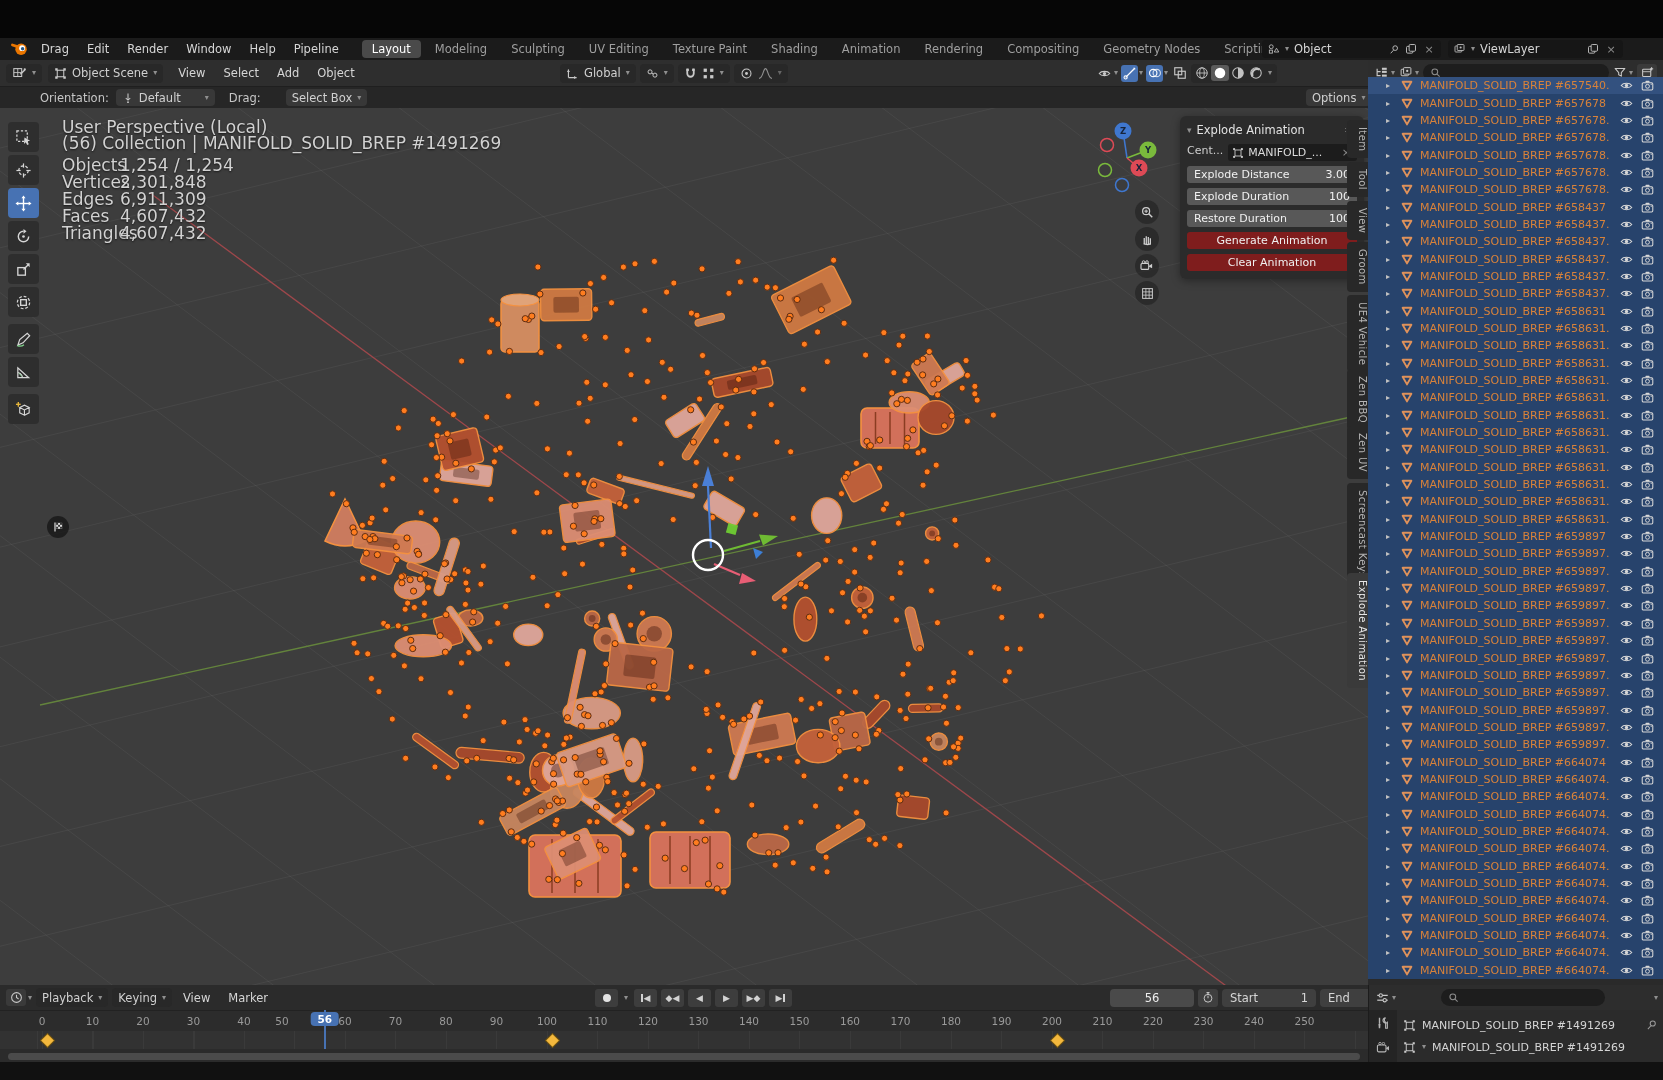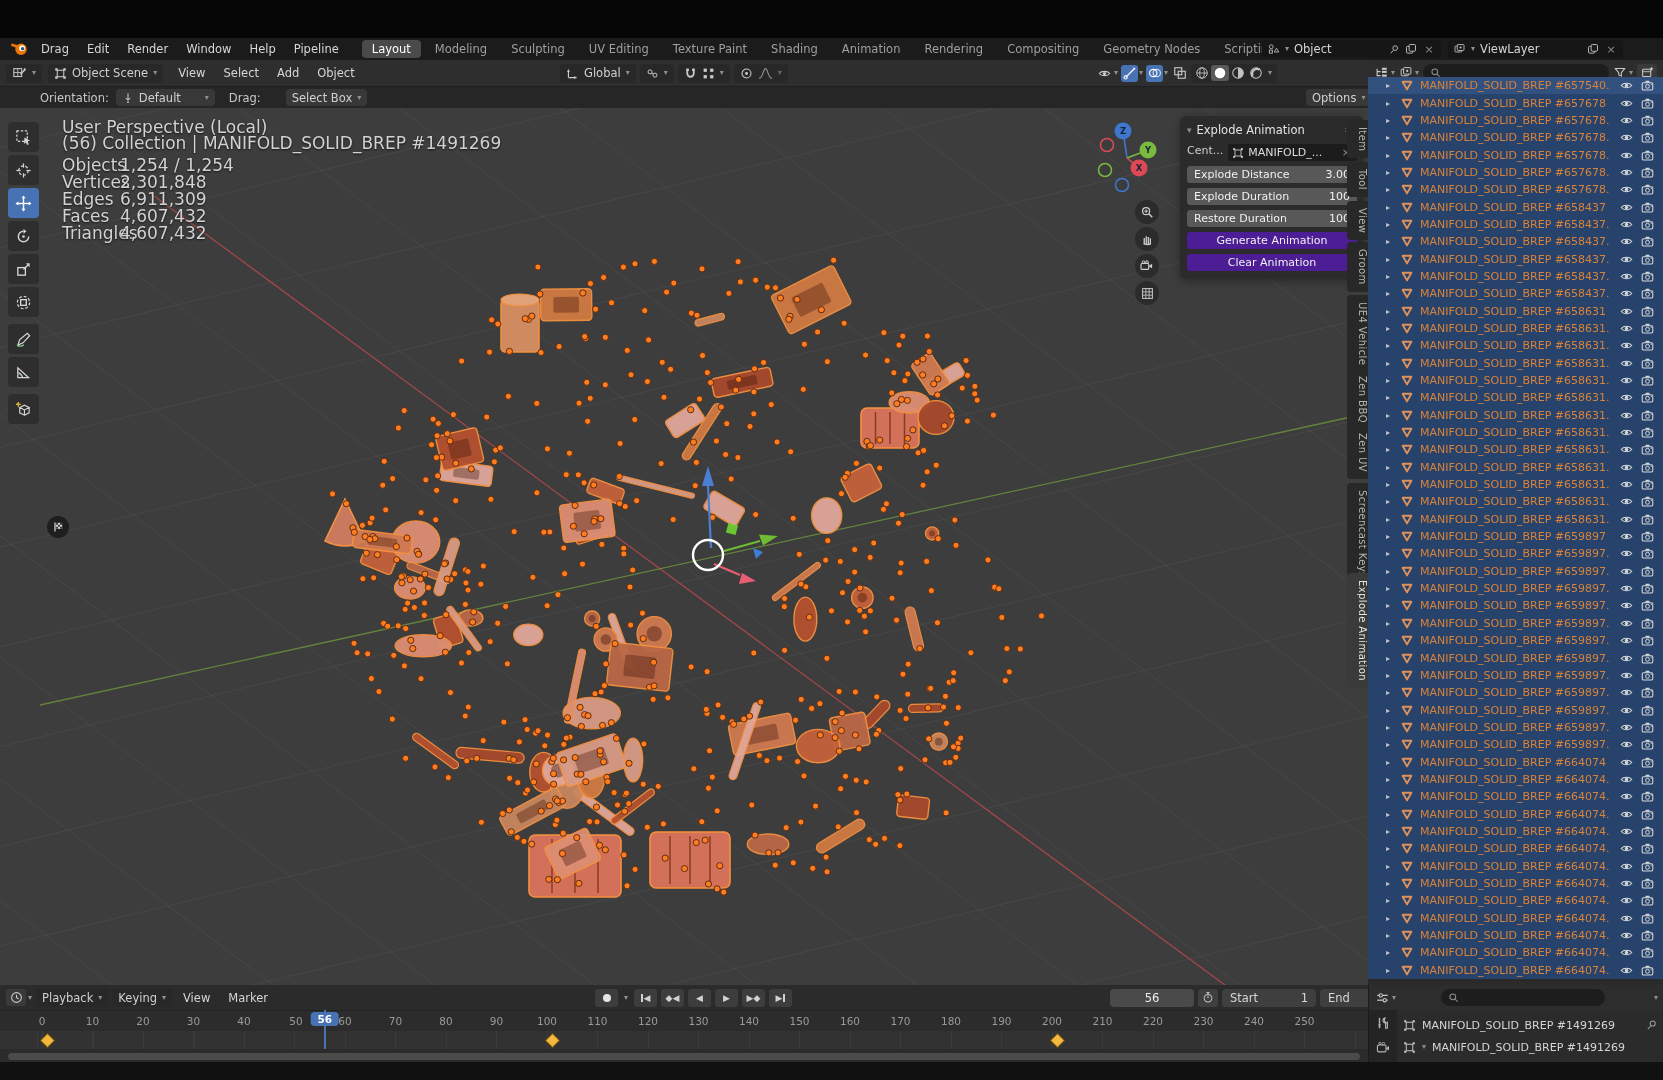--- a/index.html
+++ b/index.html
@@ -46,21 +46,21 @@
   .viewbtn{position:absolute;width:24px;height:24px;border-radius:50%;background:rgba(30,30,30,.55);
            display:flex;align-items:center;justify-content:center;color:#cfcfcf;}
 
   
   .npanel{position:absolute;left:1180px;top:8px;width:170px;background:rgba(42,42,42,.97);
           border-radius:6px;padding:5px 7px 8px 7px;box-shadow:0 2px 8px rgba(0,0,0,.35);}
   .npanel .hdr{display:flex;align-items:center;gap:5px;color:#e2e2e2;height:18px;}
   .np-row{display:flex;margin-top:5px;height:17px;}
   .np-field{flex:1;background:#585858;border-radius:3px;height:17px;display:flex;align-items:center;
             justify-content:space-between;padding:0 7px;color:#f0f0f0;font-size:11px;}
-  .np-btn{background:#4c1d95;border-radius:3px;height:17px;display:flex;align-items:center;
+  .np-btn{background:#7f1d1d;border-radius:3px;height:17px;display:flex;align-items:center;
           justify-content:center;color:#f0f0f0;font-size:11px;margin-top:5px;}
   .obj-field{flex:1;background:#1c1c1c;border-radius:3px;height:17px;display:flex;align-items:center;
              gap:4px;padding:0 4px;color:#dcdcdc;font-size:11px;}
   .drag-dots{margin-left:auto;color:#777;font-size:8px;letter-spacing:1px;}
 
   
   .side-tab{position:absolute;right:0;width:21px;background:#282828;color:#b5b5b5;
             writing-mode:vertical-rl;font-size:10px;padding:7px 0;text-align:center;
             border-radius:4px 0 0 4px;letter-spacing:.4px;}
   .side-tab.active{background:#3a3a3a;color:#e6e6e6;}
@@ -2634,21 +2634,21 @@
             <span>250</span>
         </span>
       </span>
     </div>
     <div class="tl-ruler" id="tl-ruler">
         <span class="tick" style="left: 42px;">0</span>
         <span class="tick" style="left: 92.5px;">10</span>
         <span class="tick" style="left: 143px;">20</span>
         <span class="tick" style="left: 193.5px;">30</span>
         <span class="tick" style="left: 244px;">40</span>
-        <span class="tick" style="left: 296px;">50</span>
+        <span class="tick" style="left: 282px;">50</span>
         <span class="tick" style="left: 345px;">60</span>
         <span class="tick" style="left: 395.5px;">70</span>
         <span class="tick" style="left: 446px;">80</span>
         <span class="tick" style="left: 496.5px;">90</span>
         <span class="tick" style="left: 547px;">100</span>
         <span class="tick" style="left: 597.5px;">110</span>
         <span class="tick" style="left: 648px;">120</span>
         <span class="tick" style="left: 698.5px;">130</span>
         <span class="tick" style="left: 749px;">140</span>
         <span class="tick" style="left: 799.5px;">150</span>

